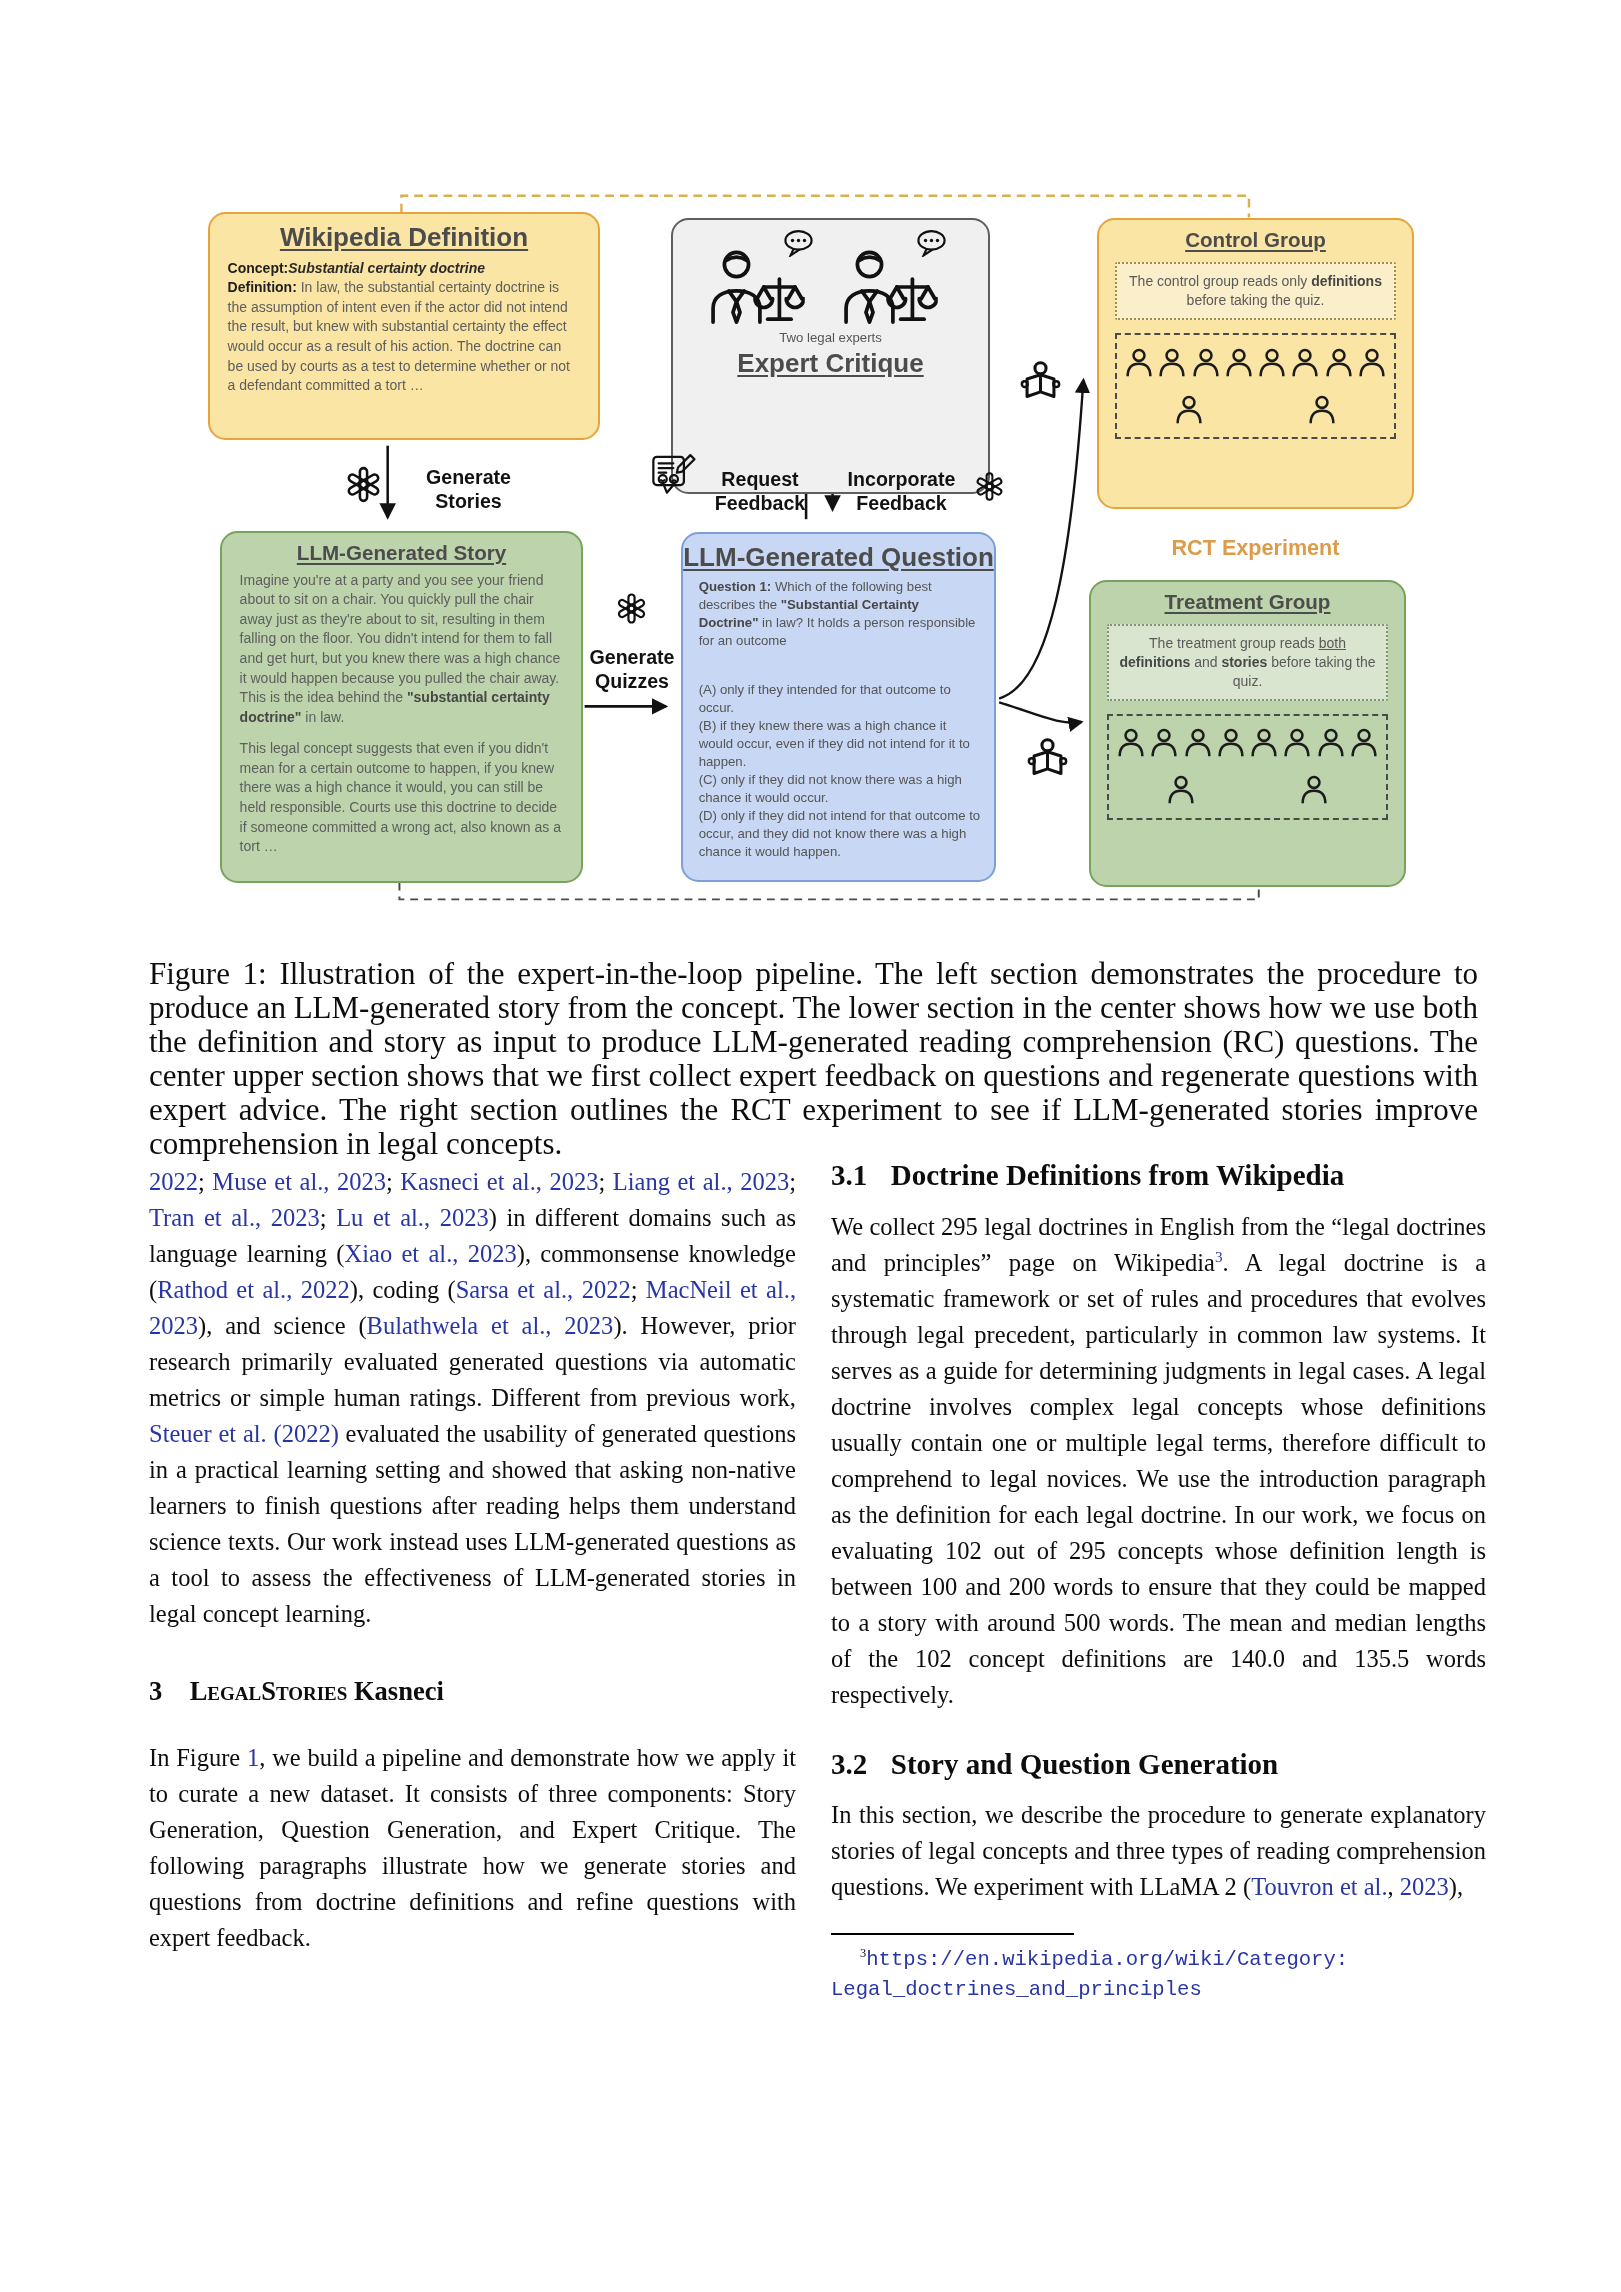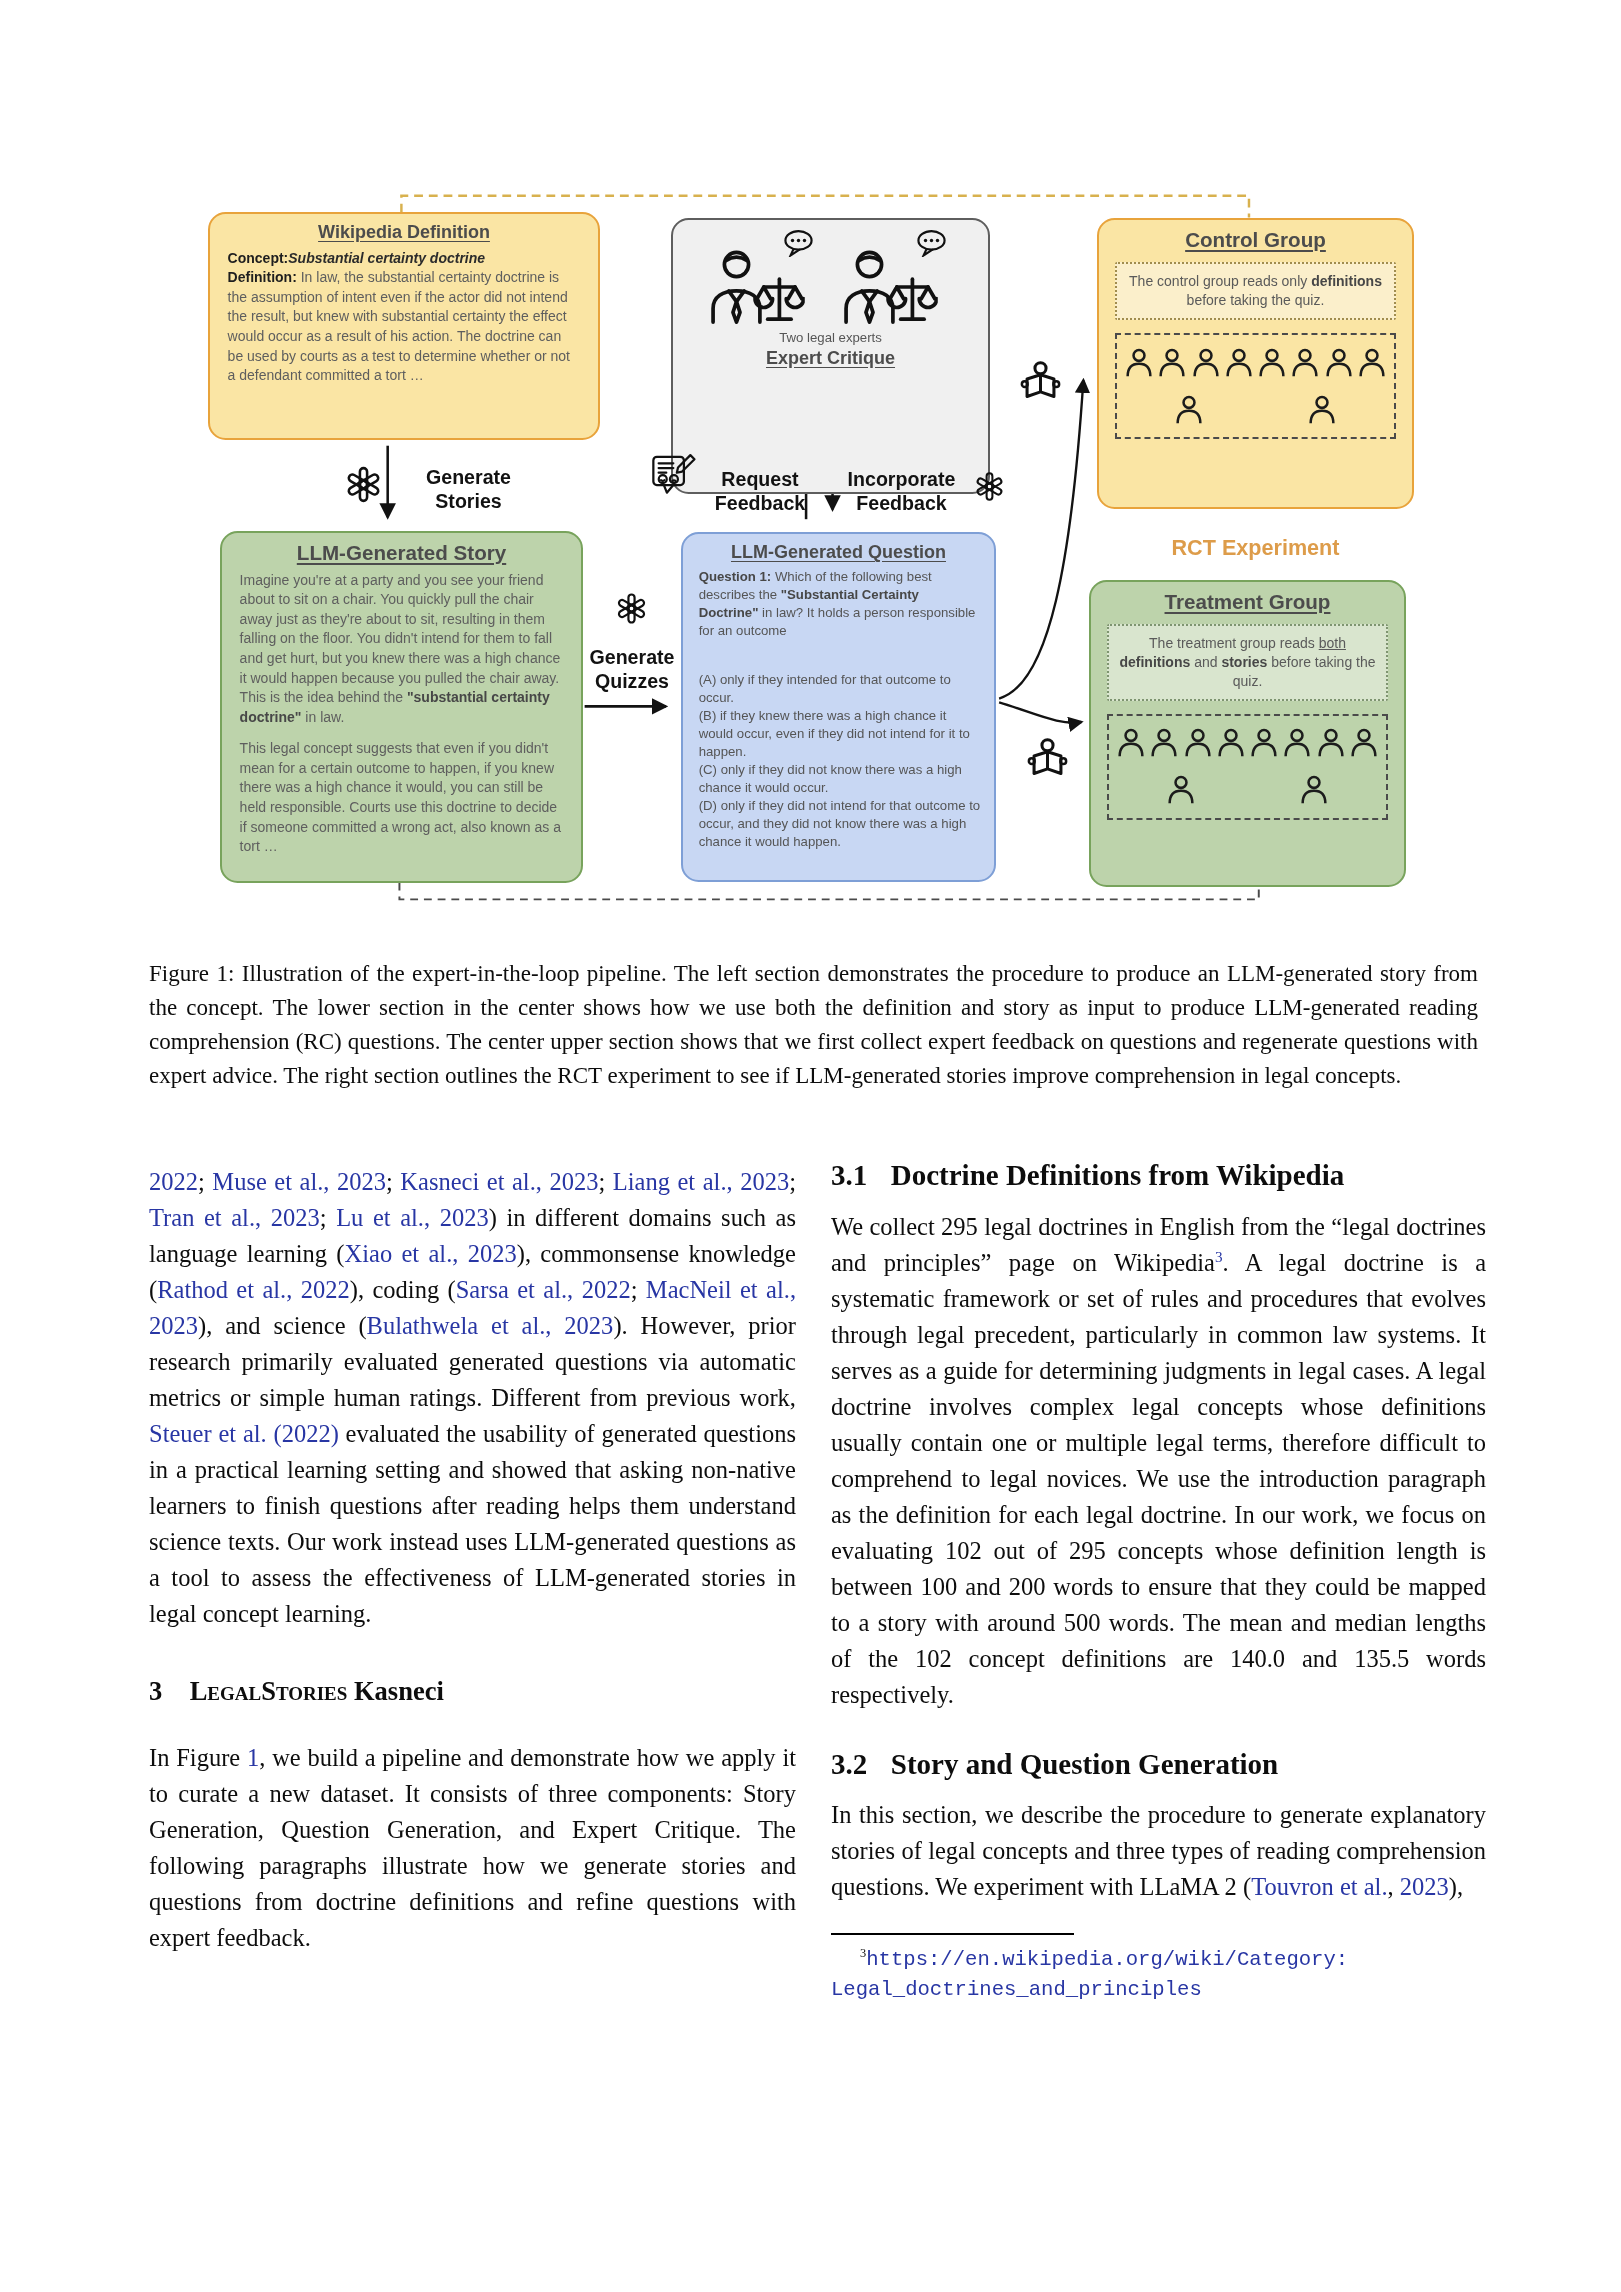--- a/index.html
+++ b/index.html
@@ -8,21 +8,21 @@
 
   
   .fig{position:absolute;left:129px;top:137px;width:1362px;height:784px;
        font-family:"Liberation Sans",sans-serif;}
   .fbox{position:absolute;border-radius:17.6px;box-sizing:border-box;}
   .ybox{background:#FAE5A4;border:2.5px solid #E8A33B;}
   .gbox{background:#BDD3AB;border:2.5px solid #78A35C;}
   .bbox{background:#C8D7F3;border:2.5px solid #7E9FD6;}
   .graybox{background:#F0F0F0;border:2.5px solid #5E5E5E;}
   .ftitle{font-weight:bold;text-align:center;text-decoration:underline;text-underline-offset:2.9px;
-          color:#4c4c4c;font-size:18px;margin-top:7.8px;}
+          color:#4c4c4c;font-size:26px;margin-top:7.8px;}
   .fbody{color:#5E5E5E;font-size:14px;line-height:19.6px;padding:5.9px 17.6px 9.8px 17.6px;}
   .qbody{color:#555;font-size:13.2px;line-height:18px;padding:4.9px 13.7px 7.8px 15.7px;}
   .qopts{margin-top:24px;}
   .seg-b{font-weight:bold;color:#474747;}
   .seg-u{text-decoration:underline;}
   .seg-bdark{font-weight:bold;color:#1e1e1e;}
   .seg-bidark{font-weight:bold;font-style:italic;color:#2b2b2b;}
   .dotted-y{background:#FBEFCB;border:2px dotted #A08C4E;}
   .dotted-g{background:#D9E5CE;border:2px dotted #7E9470;}
   .descbox{margin:9.8px 15.7px 0 15.7px;border-radius:2px;text-align:center;
@@ -36,21 +36,21 @@
   .rct{position:absolute;font-weight:bold;color:#DD9C4A;font-size:21.6px;text-align:center;}
   .expertsrow{display:flex;justify-content:center;gap:19.6px;margin-top:11.8px;}
   .lawyerunit{position:relative;width:114px;height:96px;}
   .lawyersvg{position:absolute;left:0;top:15.7px;width:98px;height:80px;color:#111;}
   .bubblesvg{position:absolute;left:74px;top:-2px;width:35px;height:27.4px;color:#111;}
   .expcap{text-align:center;color:#555;font-size:13.2px;margin-top:2px;}
   .icon-abs{position:absolute;color:#111;}
 
   
   .caption{position:absolute;left:149px;top:957px;width:1329px;
-           font-size:23px;line-height:34px;text-align:justify;color:#0d0d0d;}
+           font-size:31px;line-height:34px;text-align:justify;color:#0d0d0d;}
   .col{position:absolute;font-size:24.5px;line-height:36px;text-align:justify;}
   .col-left{left:149px;top:1164px;width:647px;}
   .col-right{left:831px;top:1157px;width:655px;}
   .para{margin:0;}
   .seg-cite{color:#2836A4;}
   .seg-sc{font-variant:small-caps;}
   .seg-sup{vertical-align:super;font-size:0.62em;line-height:0;}
   .seg-supcite{vertical-align:super;font-size:0.62em;line-height:0;color:#2836A4;}
   .seg-mono{font-family:"Liberation Mono",monospace;color:#2836A4;font-size:20.6px;}
   h2.sect{font-size:26.5px;margin:41px 0 31px 0;text-align:left;}

